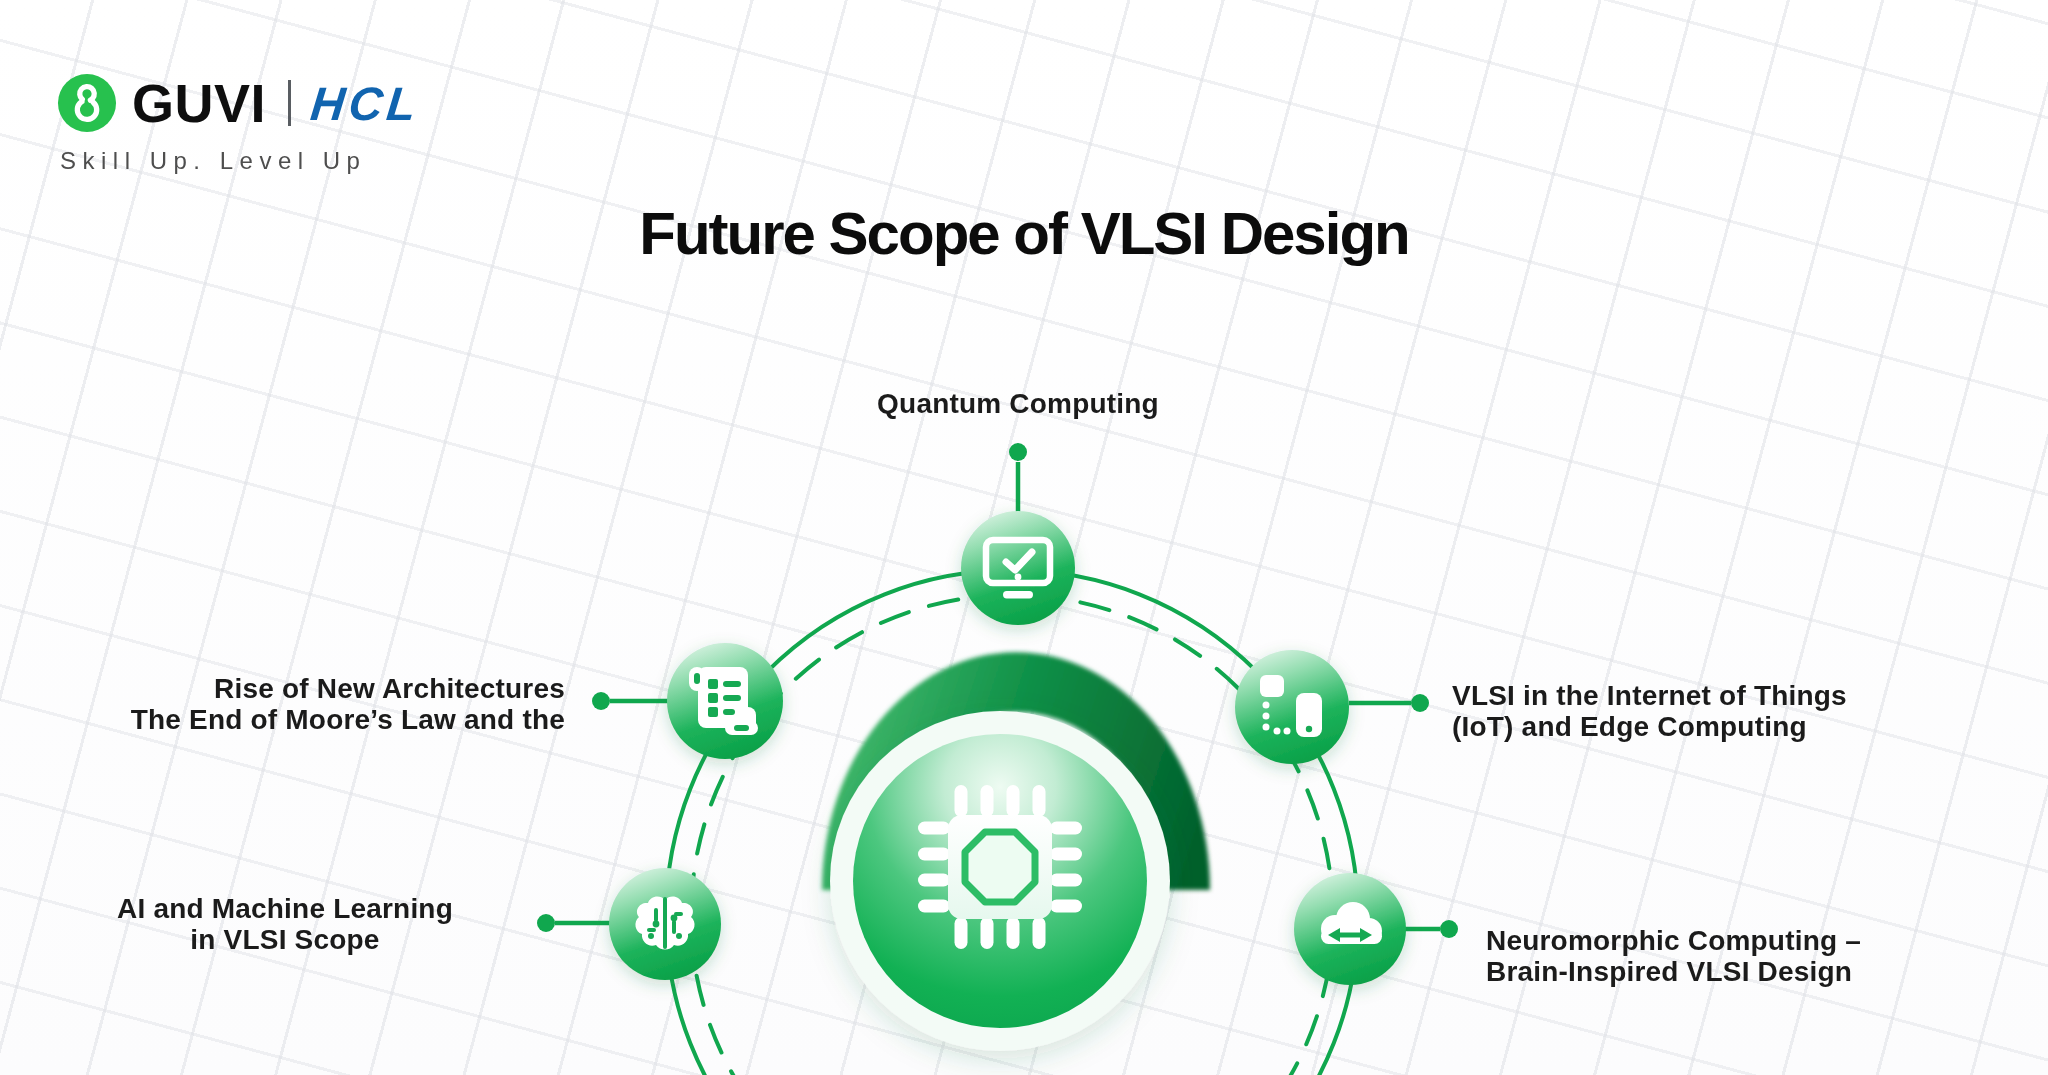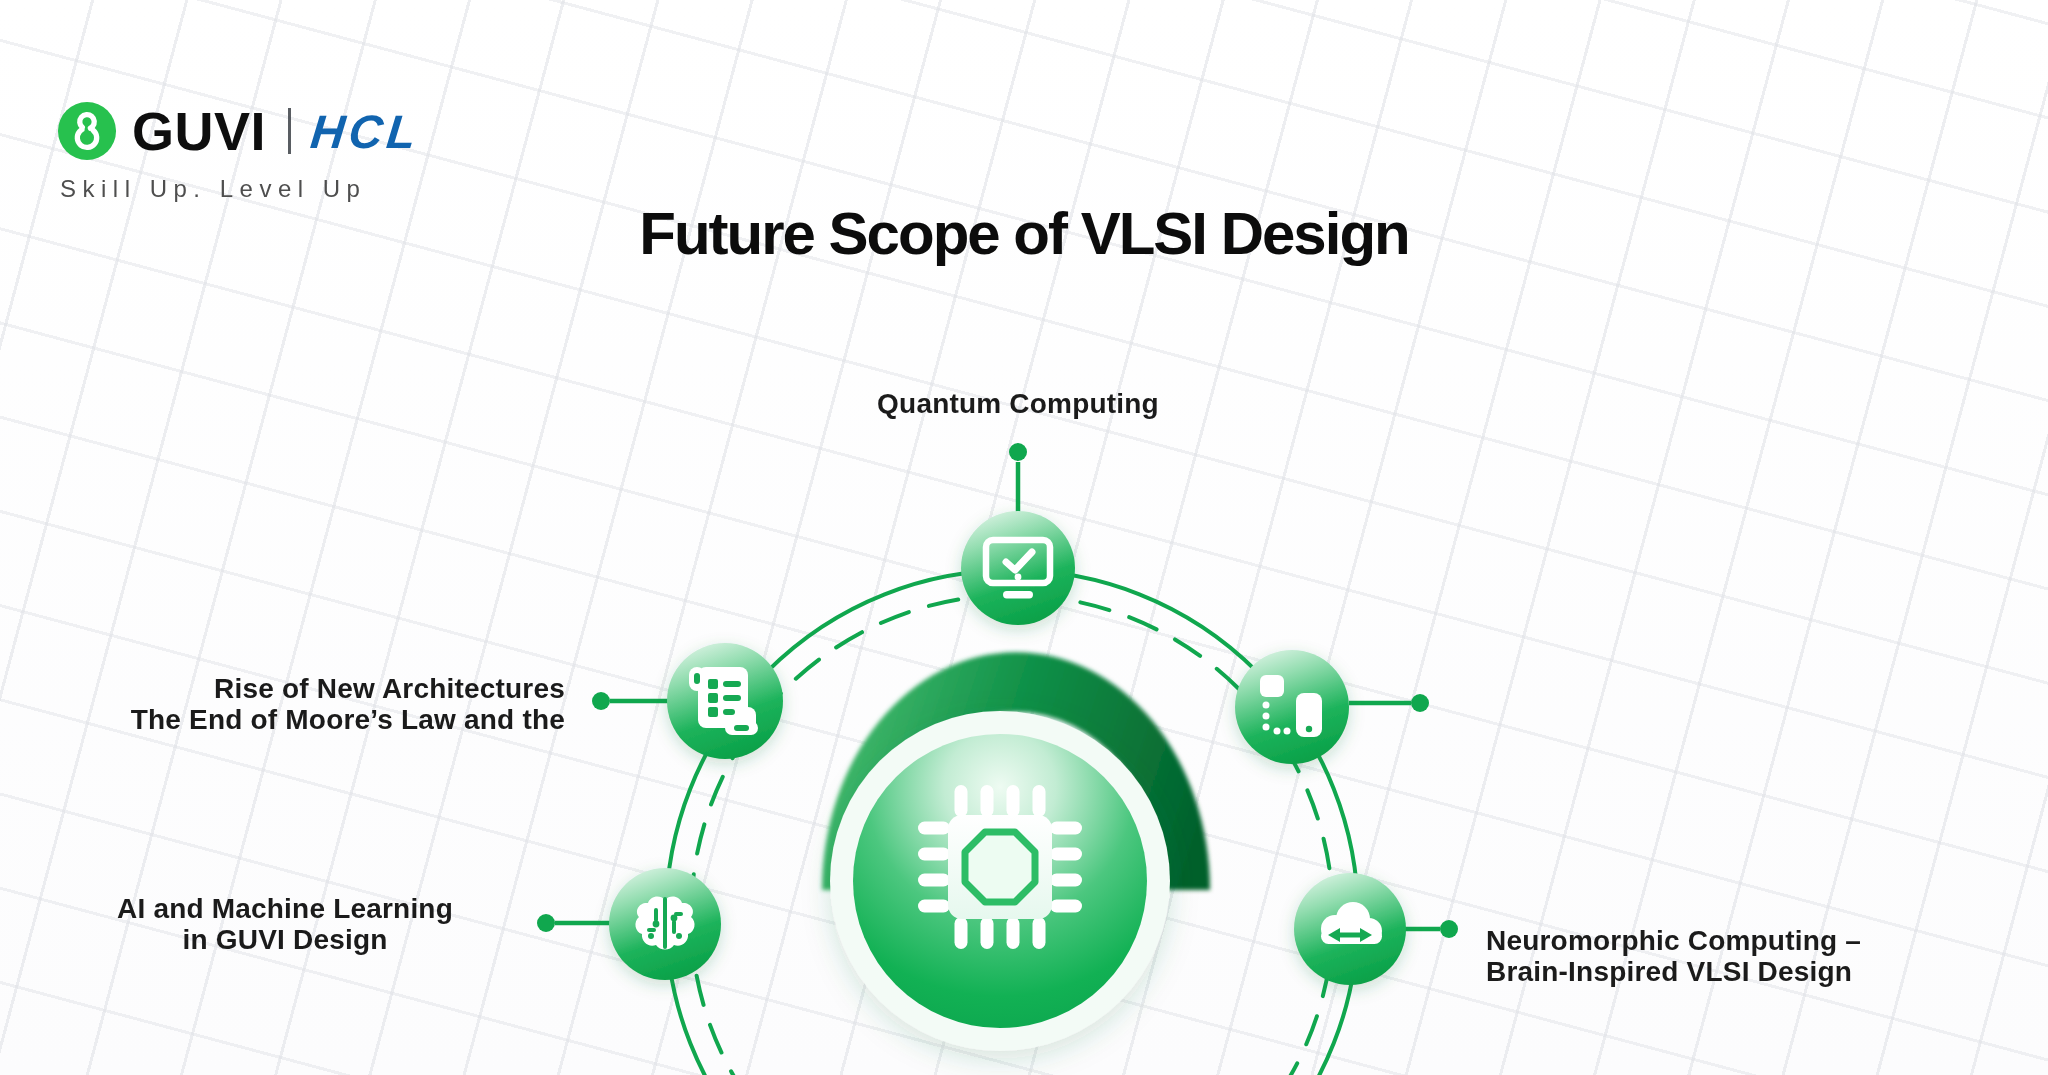--- a/index.html
+++ b/index.html
@@ -27,21 +27,20 @@
   
   .brand {
     position: absolute;
     left: 57px;
     top: 72px;
     z-index: 5;
   }
   .brand-row {
     display: flex;
     align-items: center;
-    margin-top: 28px;
   }
   .guvi-mark { width: 60px; height: 60px; display: block; }
   .guvi-name {
     margin-left: 15px;
     font-size: 54px;
     font-weight: 800;
     letter-spacing: 0.5px;
     color: #0e0e0e;
   }
   .brand-divider {
@@ -296,22 +295,26 @@
 
   <h1 class="page-title">Future Scope of VLSI Design</h1>
 
   <div class="node-label lbl-quantum">
     <span>Quantum Computing</span>
   </div>
   <div class="node-label lbl-moores">
     <span>Rise of New Architectures</span>
     <span>The End of Moore’s Law and the</span>
   </div>
+  <div class="node-label lbl-iot">
+    <span>VLSI in the Internet of Things</span>
+    <span>(IoT) and Edge Computing</span>
+  </div>
   <div class="node-label lbl-aiml">
     <span>AI and Machine Learning</span>
-    <span>in GUVI Design</span>
+    <span>in VLSI Scope</span>
   </div>
   <div class="node-label lbl-neuro">
     <span>Neuromorphic Computing –</span>
     <span>Brain-Inspired VLSI Design</span>
   </div>
 
 </div>
 
 </body></html>

